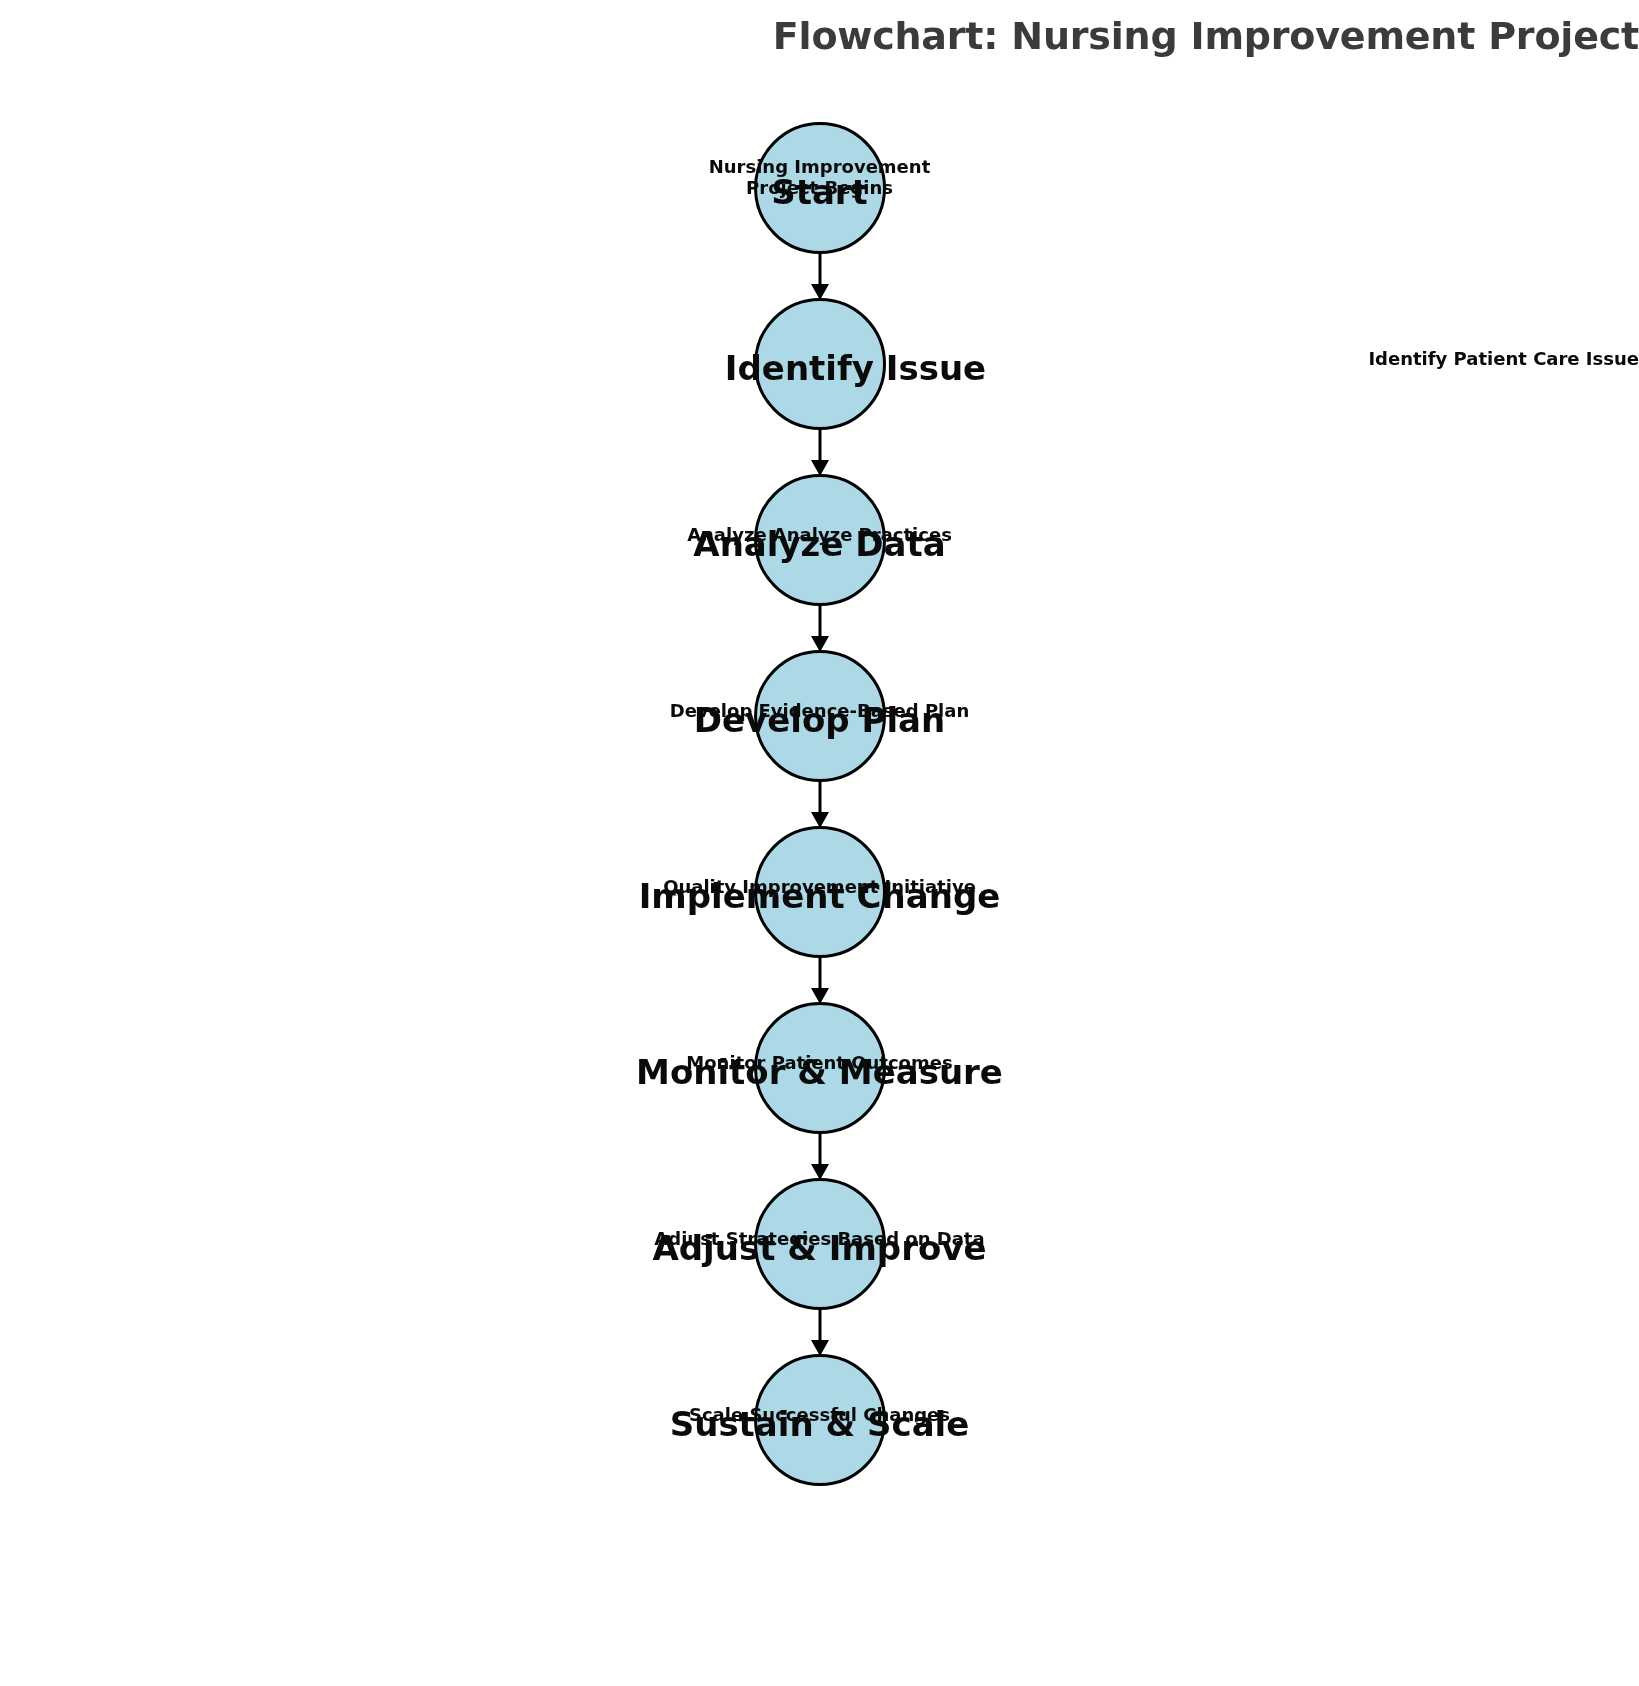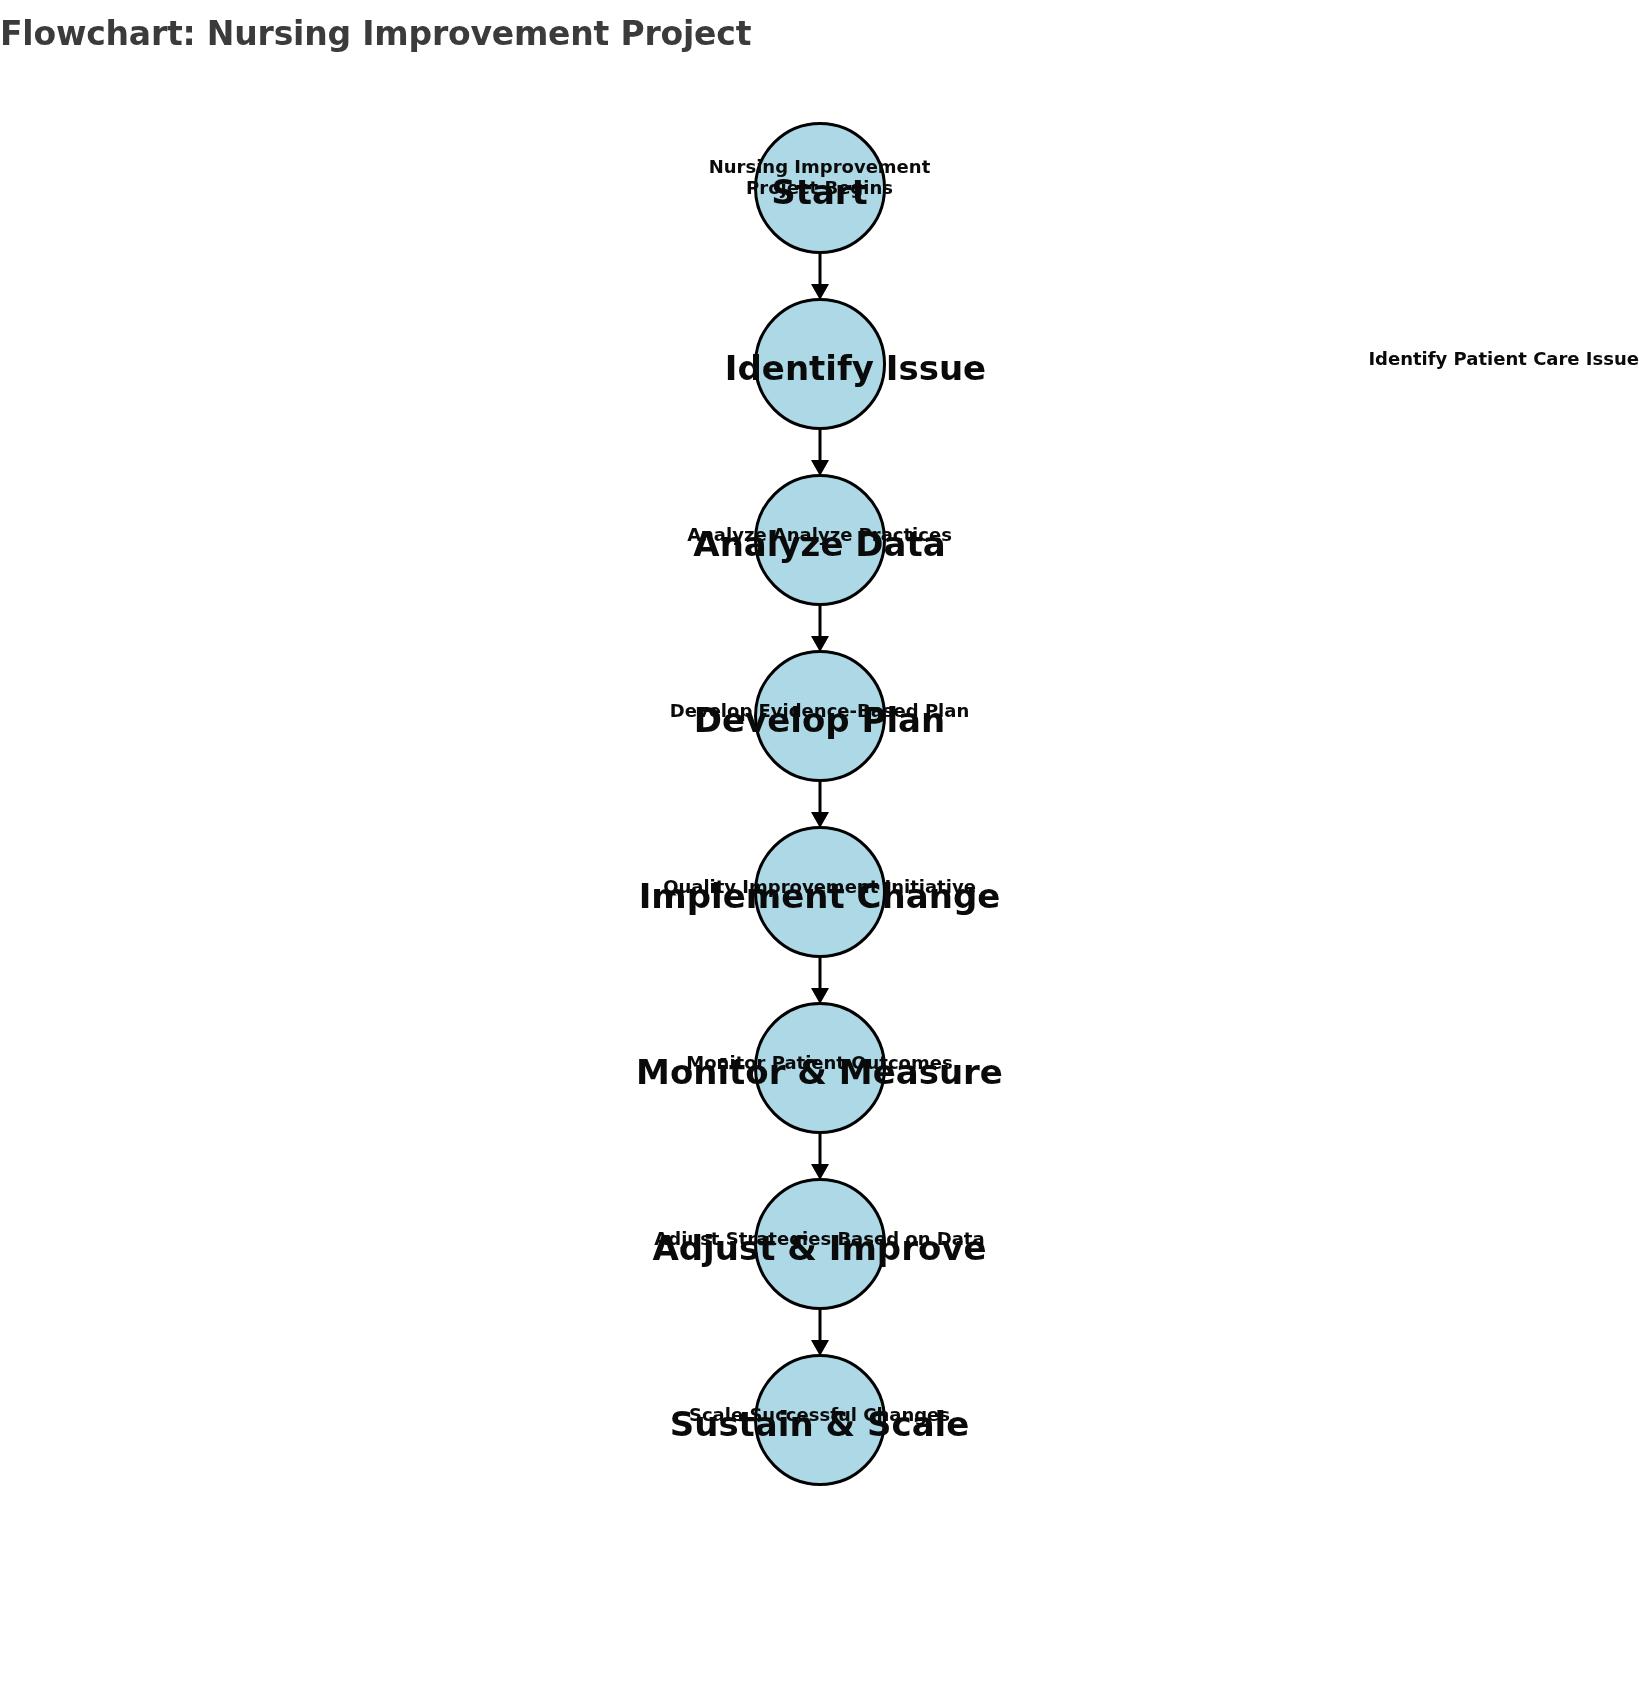--- a/index.html
+++ b/index.html
@@ -18,22 +18,22 @@
     position: relative;
     width: 1639px;
     height: 1686px;
     background: #ffffff;
   }
   #chart-title {
     position: absolute;
     top: 14px;
     left: 0;
     width: 1639px;
-    text-align: left;
-    font-size: 33px;
+    text-align: right;
+    font-size: 38px;
     font-weight: bold;
     color: #3b3b3b;
     letter-spacing: -0.2px;
     font-family: "DejaVu Sans", sans-serif;
     white-space: nowrap;
   }
   .flow-stage {
     position: absolute;
     left: 0;
     top: 0;

